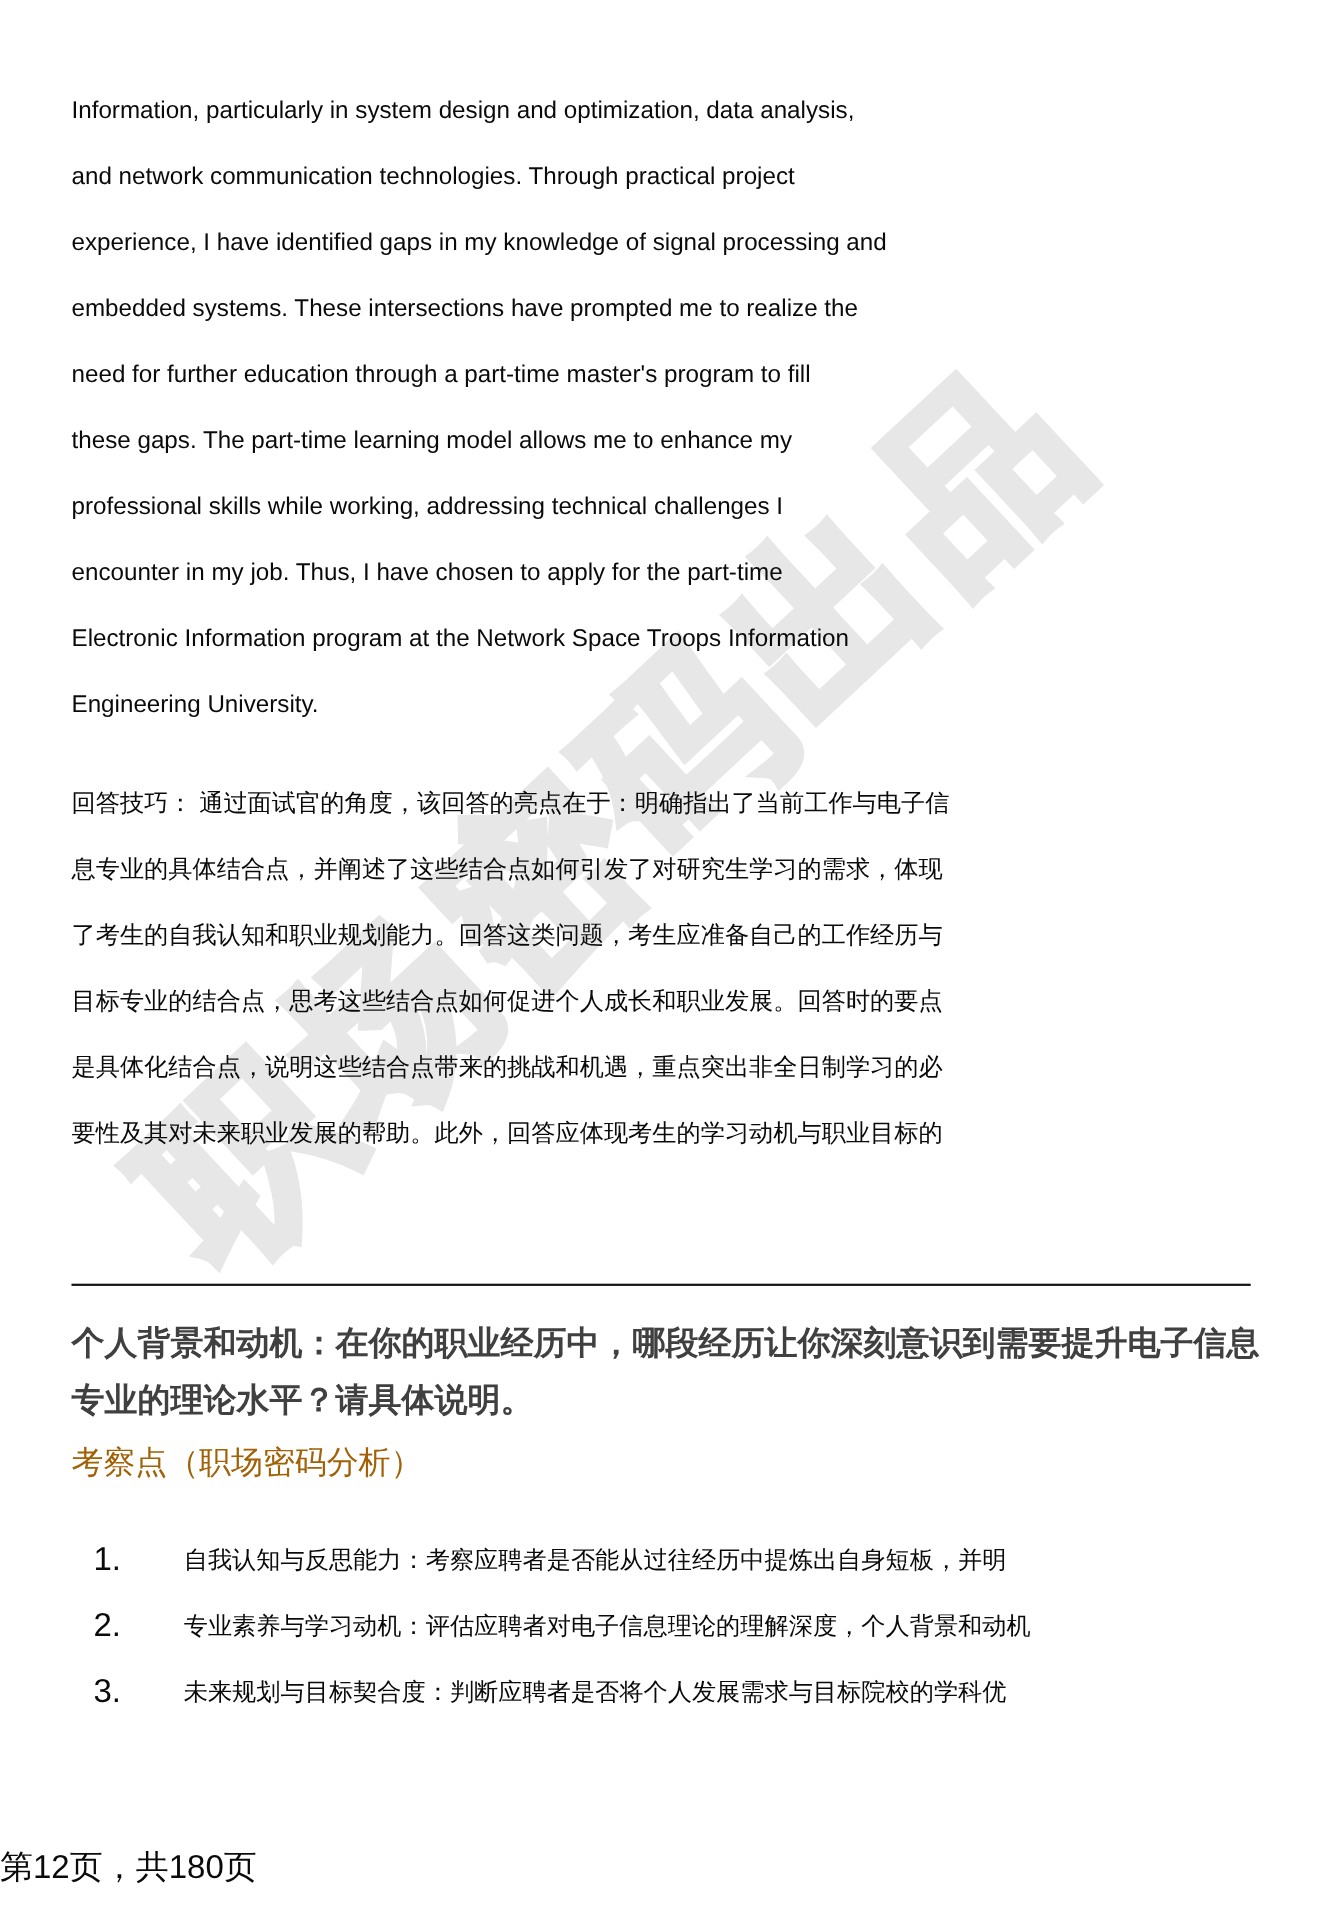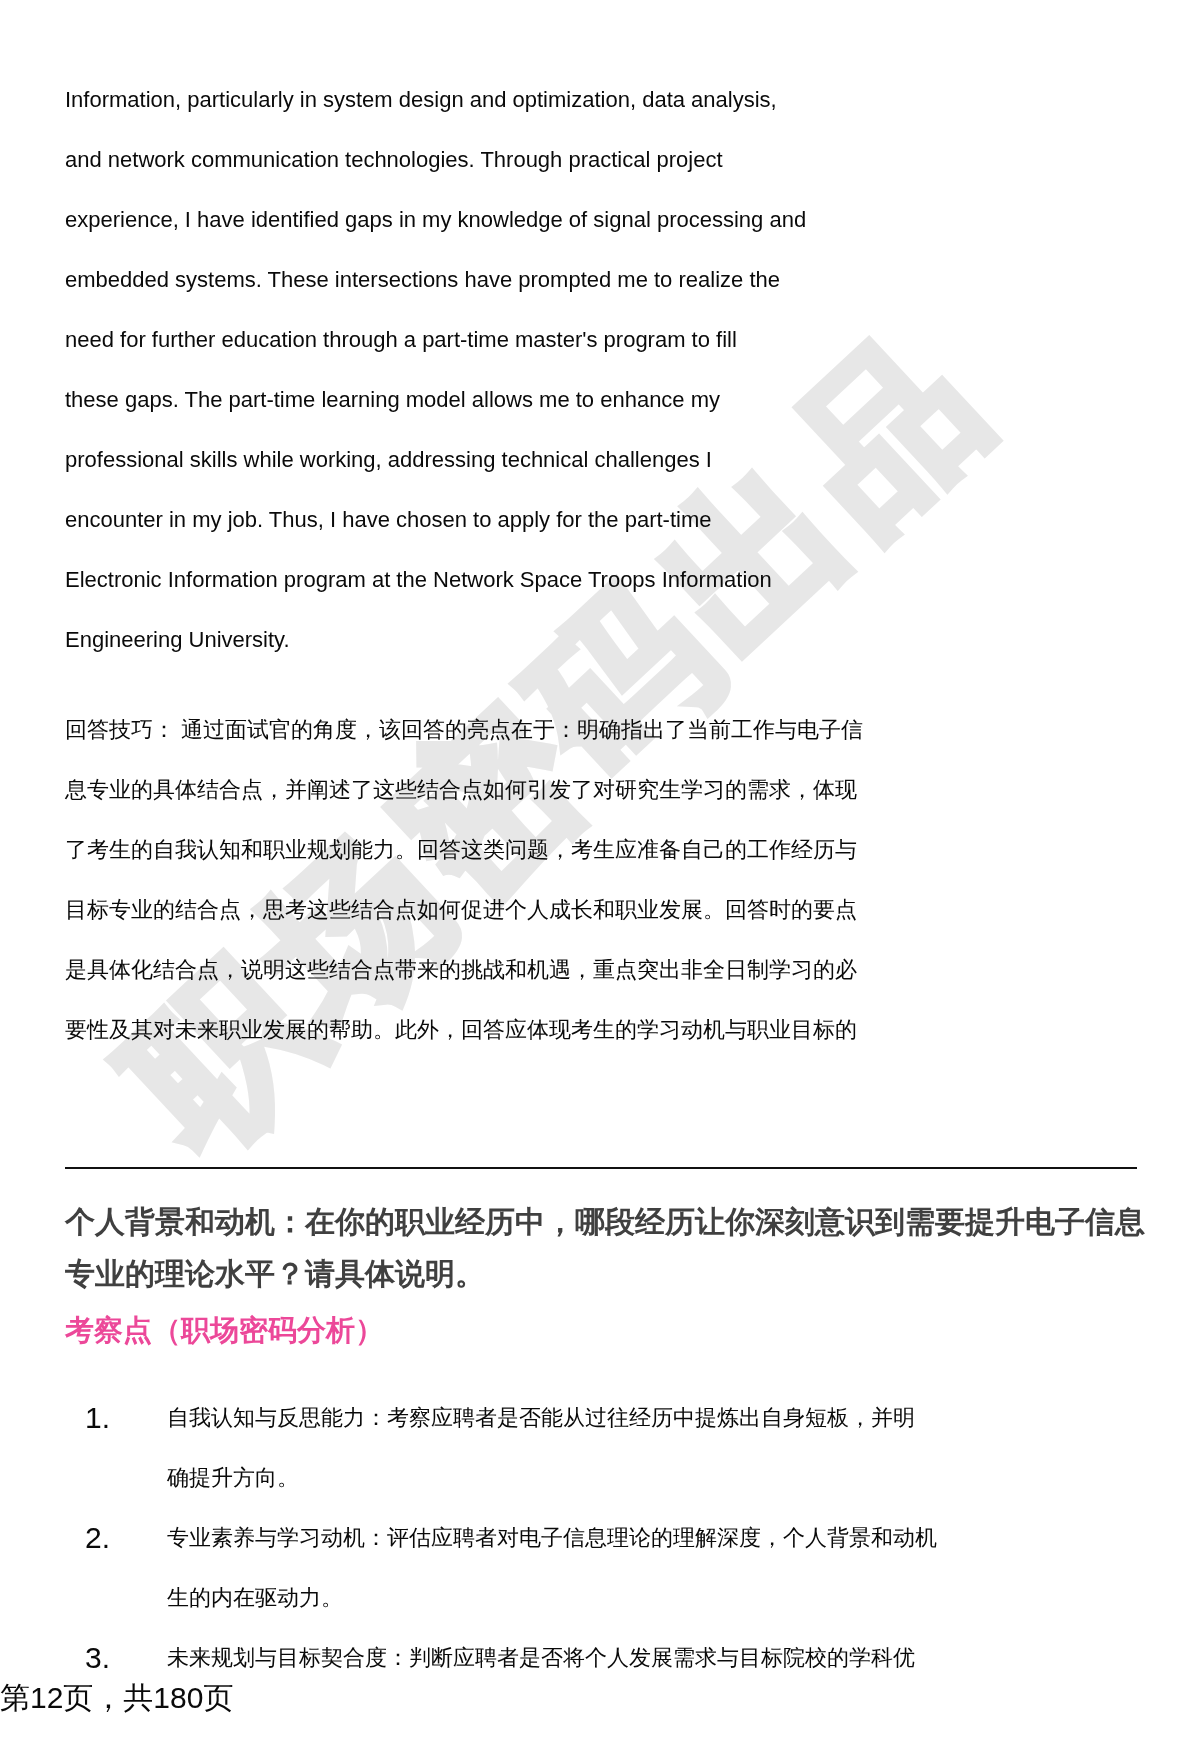--- a/index.html
+++ b/index.html
@@ -26,21 +26,21 @@
     pointer-events:none;
   }
   .content{position:absolute;left:65px;top:0;width:1092px;z-index:1;}
   .abs{position:absolute;left:0;}
   .line{height:60px;line-height:60px;white-space:nowrap;font-size:22px;}
   .p-en{top:70px;}
   .p-zh{top:700px;}
   .divider{top:1167px;width:1072px;height:2px;background:#111111;}
   .q-heading{top:1196px;color:#404040;font-weight:700;}
   .q-heading .line{height:52px;line-height:52px;font-size:30px;white-space:nowrap;}
-  .exam-heading{top:1308px;color:#ec4899;font-weight:700;font-size:29px;height:44px;line-height:44px;white-space:nowrap;}
+  .exam-heading{top:1308px;color:#a16207;font-weight:400;font-size:29px;height:44px;line-height:44px;white-space:nowrap;}
   .olist{top:1388px;width:1092px;}
   .olist .item{display:flex;align-items:flex-start;}
   .olist .num{margin-left:20px;width:43px;flex:0 0 43px;font-size:30px;height:60px;line-height:60px;}
   .olist .itext{flex:1 1 auto;margin-left:39px;}
   .footer{
     position:absolute;left:0;top:1674px;width:1200px;
     font-size:30px;height:48px;line-height:48px;z-index:1;
   }
 </style>
 </head>
@@ -82,29 +82,27 @@
     </div>
 
     <div class="abs exam-heading">考察点（职场密码分析）</div>
 
     <div class="abs olist">
 
       <div class="item">
         <div class="num">1.</div>
         <div class="itext">
           <div class="line">自我认知与反思能力：考察应聘者是否能从过往经历中提炼出自身短板，并明</div>
-          <div class="line">确提升方向。</div>
         </div>
       </div>
 
       <div class="item">
         <div class="num">2.</div>
         <div class="itext">
           <div class="line">专业素养与学习动机：评估应聘者对电子信息理论的理解深度，个人背景和动机</div>
-          <div class="line">生的内在驱动力。</div>
         </div>
       </div>
 
       <div class="item">
         <div class="num">3.</div>
         <div class="itext">
           <div class="line">未来规划与目标契合度：判断应聘者是否将个人发展需求与目标院校的学科优</div>
         </div>
       </div>
 

